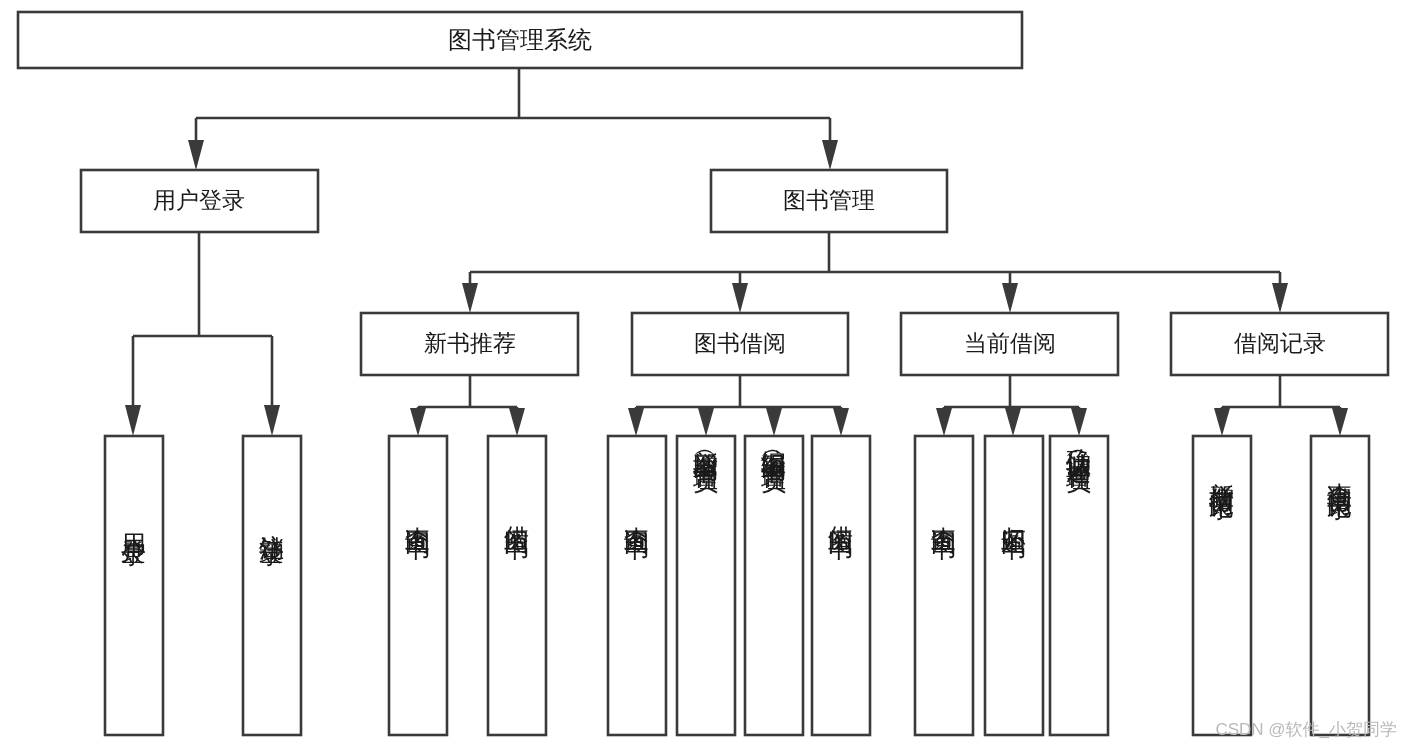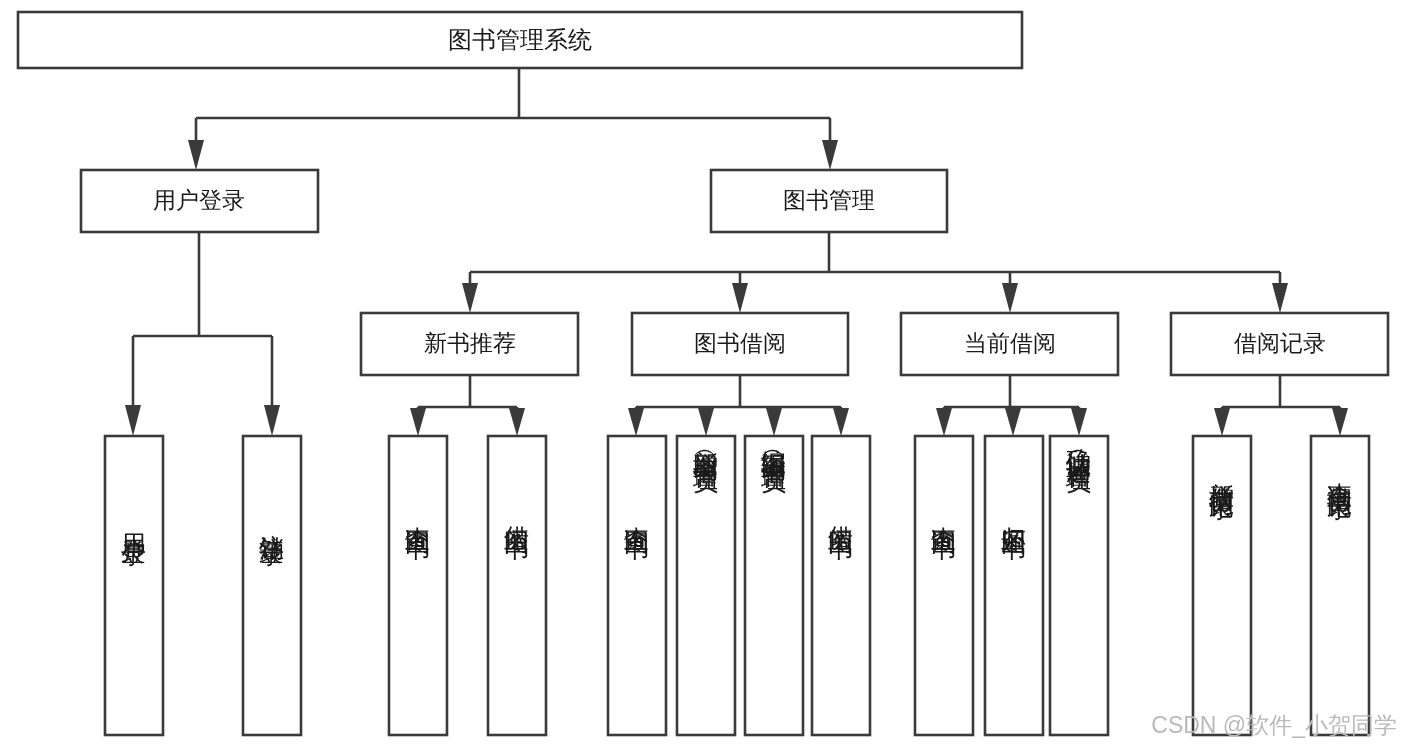--- a/index.html
+++ b/index.html
@@ -53,21 +53,21 @@
   }
   .arrow-head {
     fill: #3a3a3a;
     stroke: none;
   }
   .watermark {
     position: absolute;
     right: 8px;
     bottom: 6px;
     font-family: "Liberation Sans", "DejaVu Sans", sans-serif;
-    font-size: 23px;
+    font-size: 17px;
     color: #b9b9b9;
     white-space: nowrap;
     pointer-events: none;
   }
 </style>
 </head>
 <body>
 
 <svg id="diagram" viewBox="0 0 1405 747" xmlns="http://www.w3.org/2000/svg">
 

